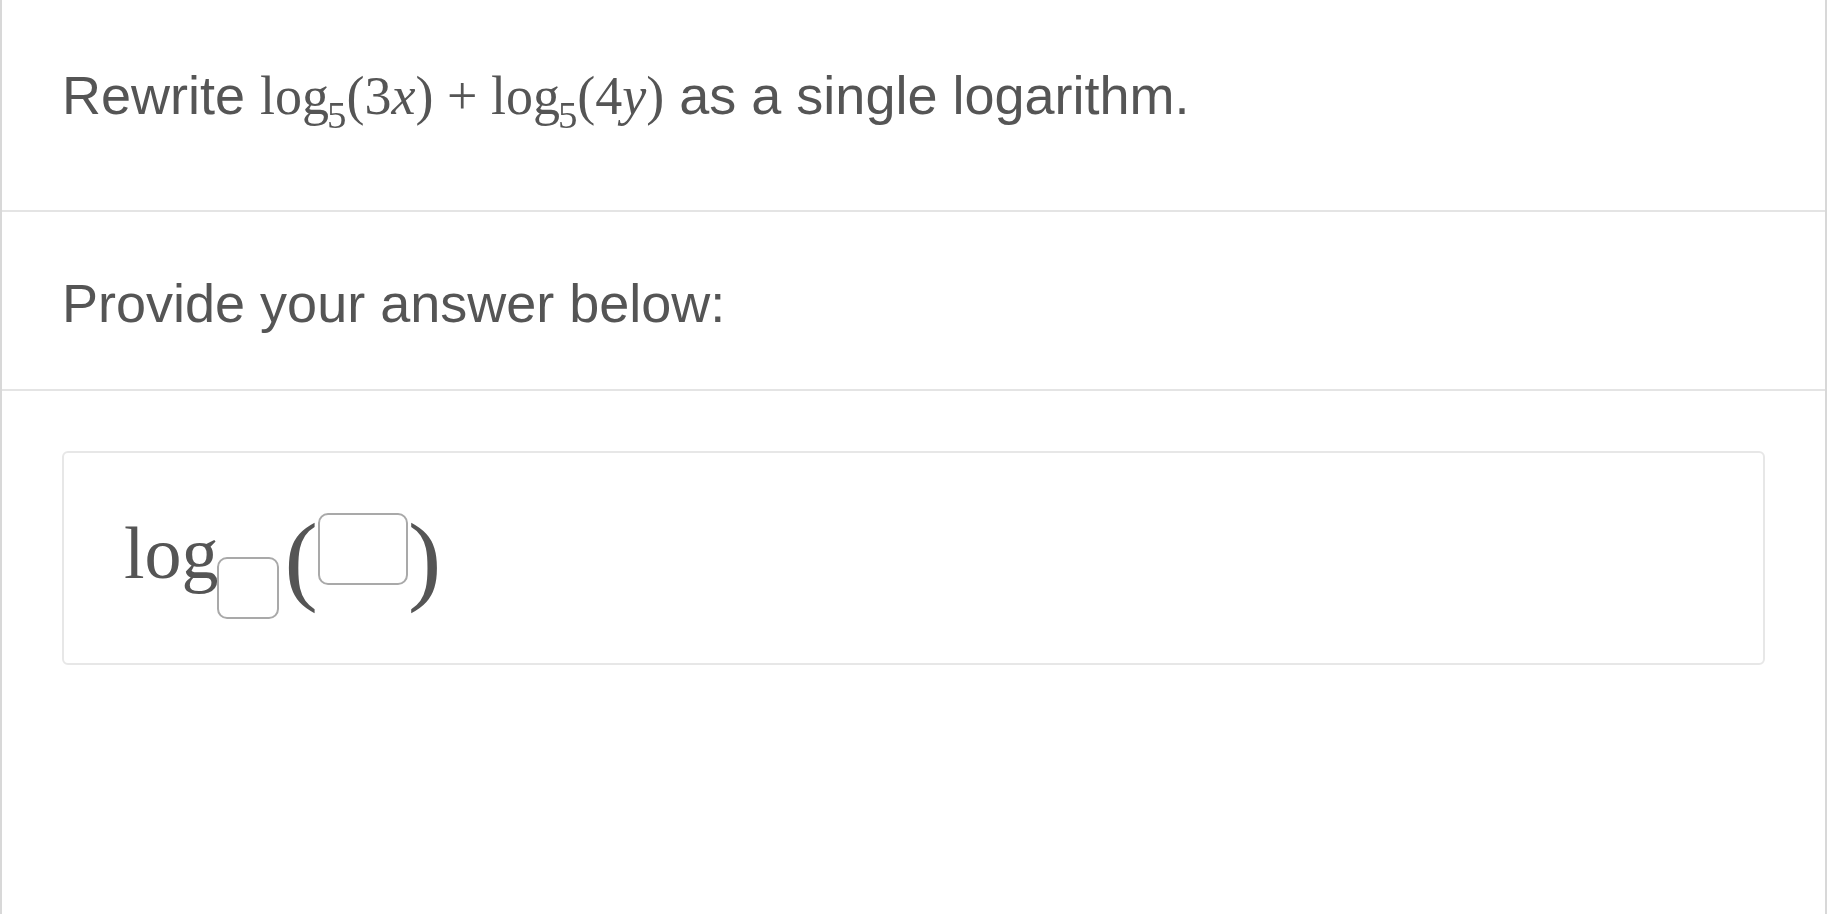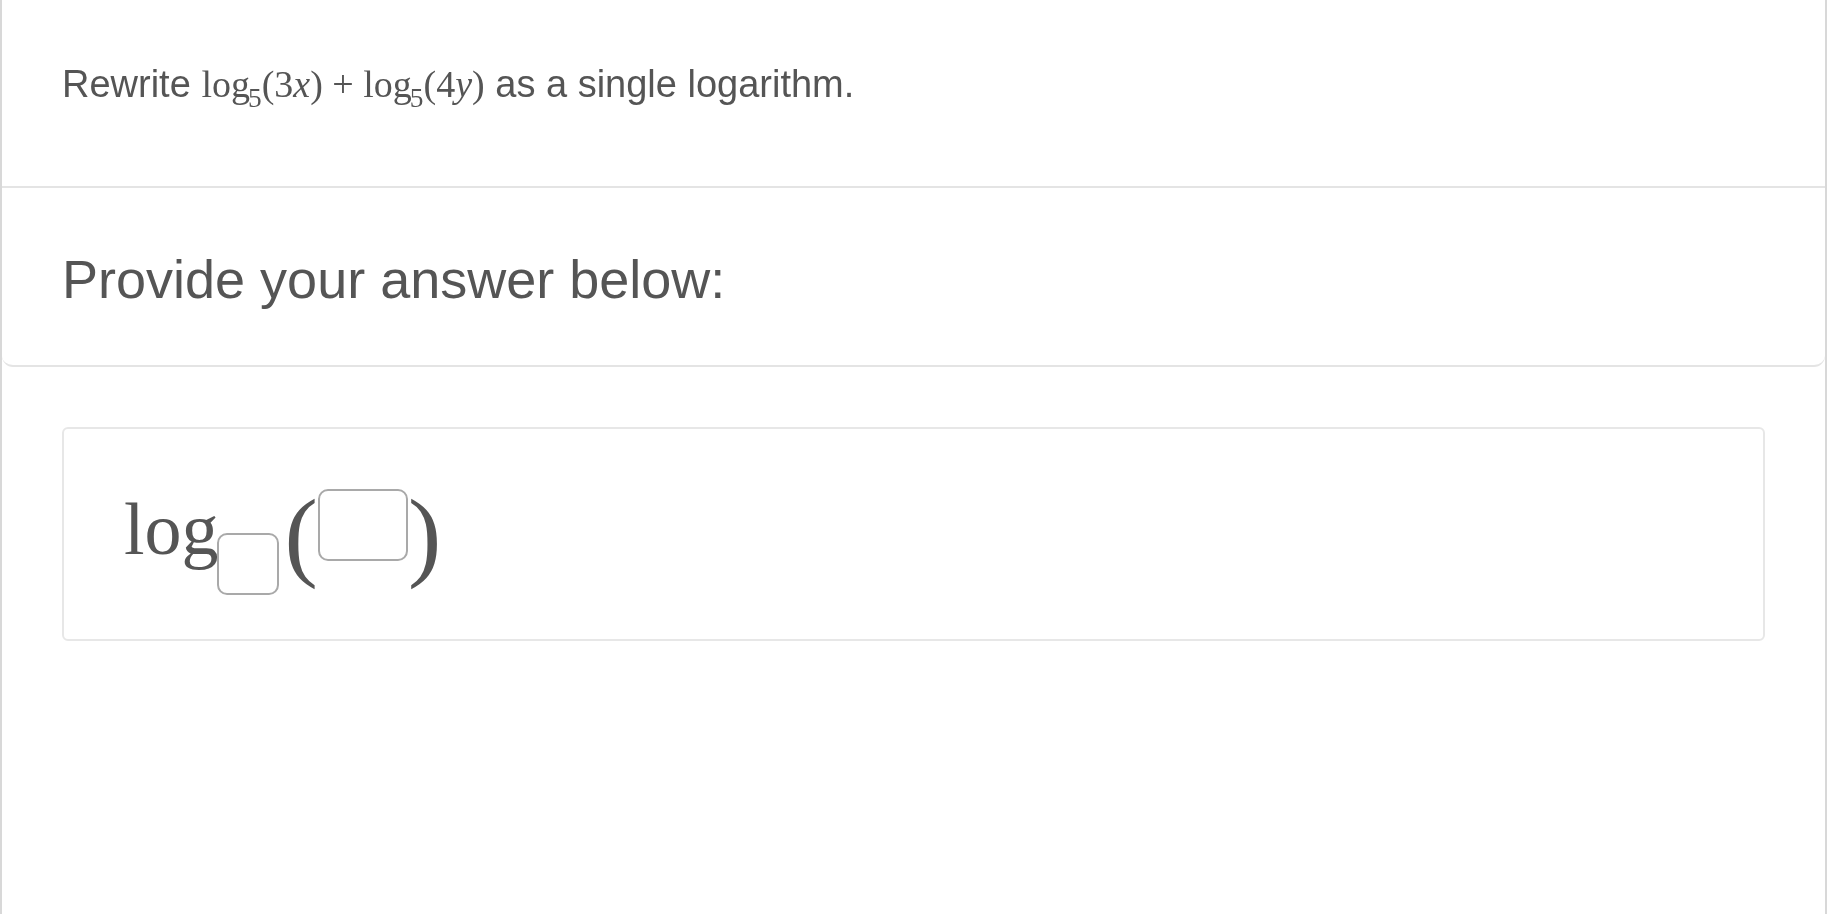--- a/index.html
+++ b/index.html
@@ -22,27 +22,26 @@
     border-left: 2px solid #d8d8d8;
     border-right: 2px solid #d8d8d8;
   }
   .section-question {
     padding: 60px 60px 70px 60px;
     border-bottom: 2px solid #e4e4e4;
   }
   .section-prompt {
     padding: 60px 60px 55px 60px;
     border-bottom: 2px solid #e4e4e4;
-    border-radius: 11px;
   }
   .section-answer {
     padding: 60px 60px 20px 60px;
   }
   .question-line {
-    font-size: 38px;
+    font-size: 54px;
     color: #555;
     line-height: 1.3;
     white-space: nowrap;
   }
   .prompt-line {
     font-size: 54px;
     color: #555;
   }
   .math {
     font-family: "Cambria Math", "STIXGeneral", "Times New Roman", serif;

